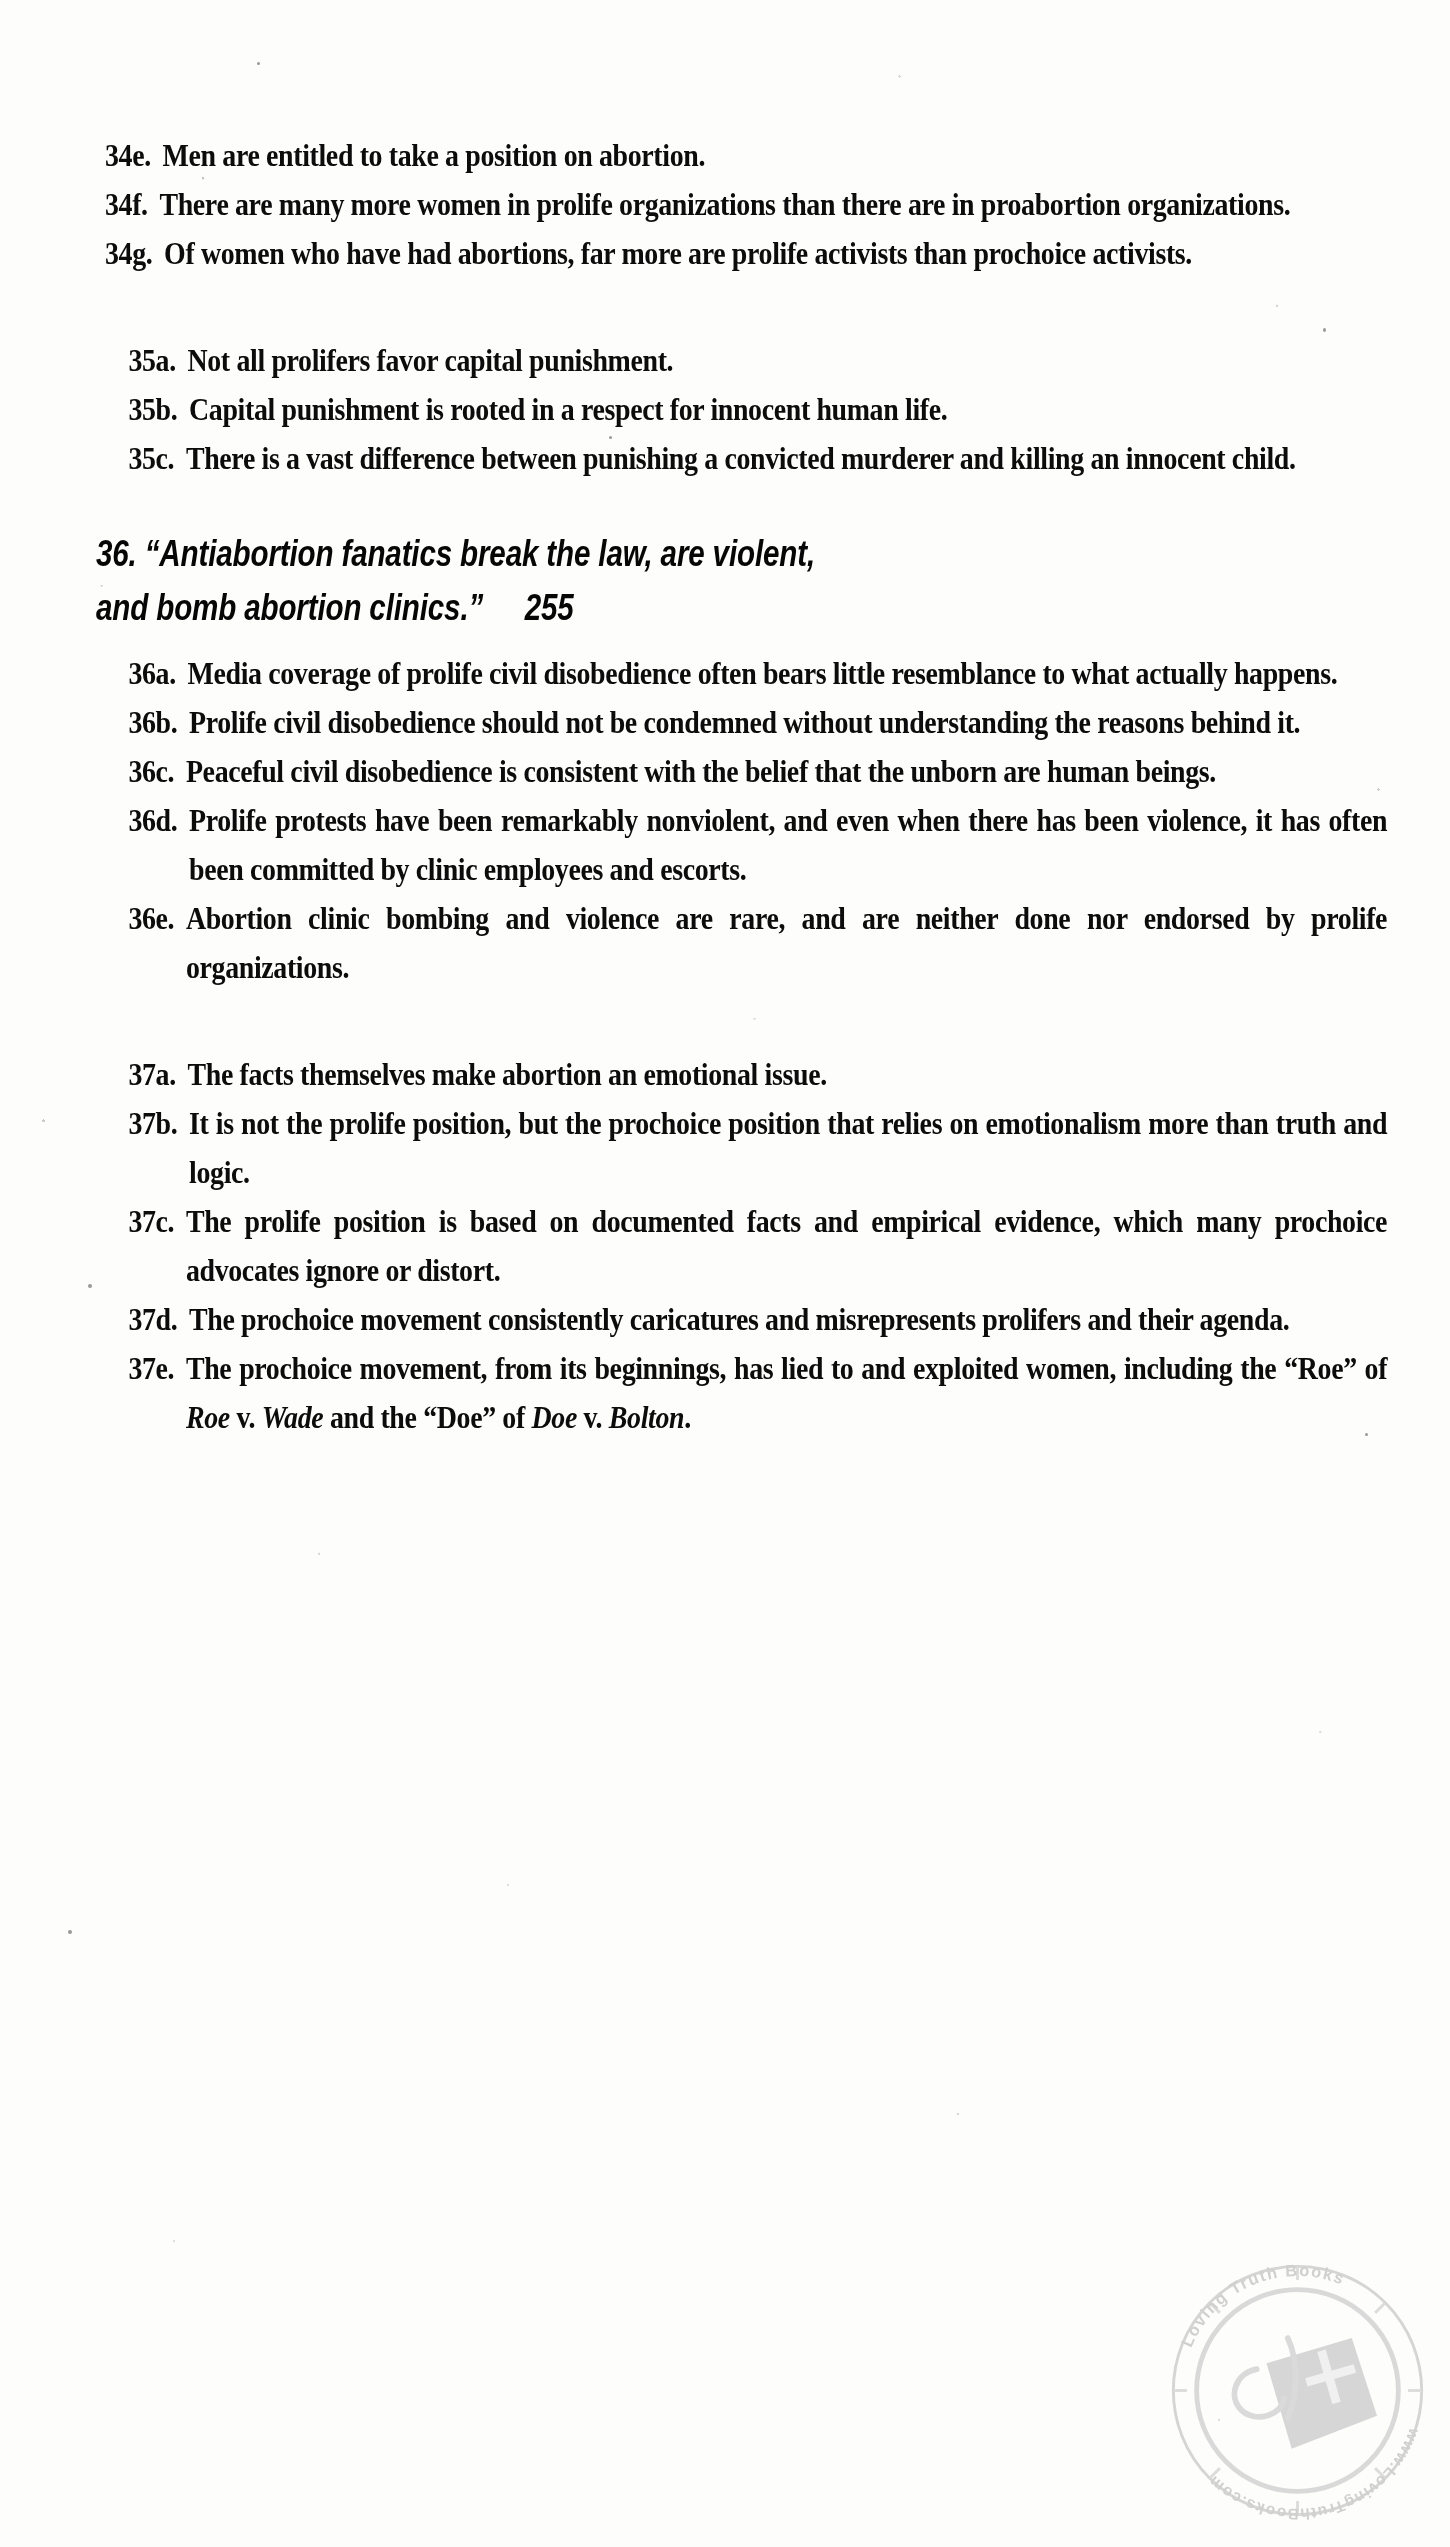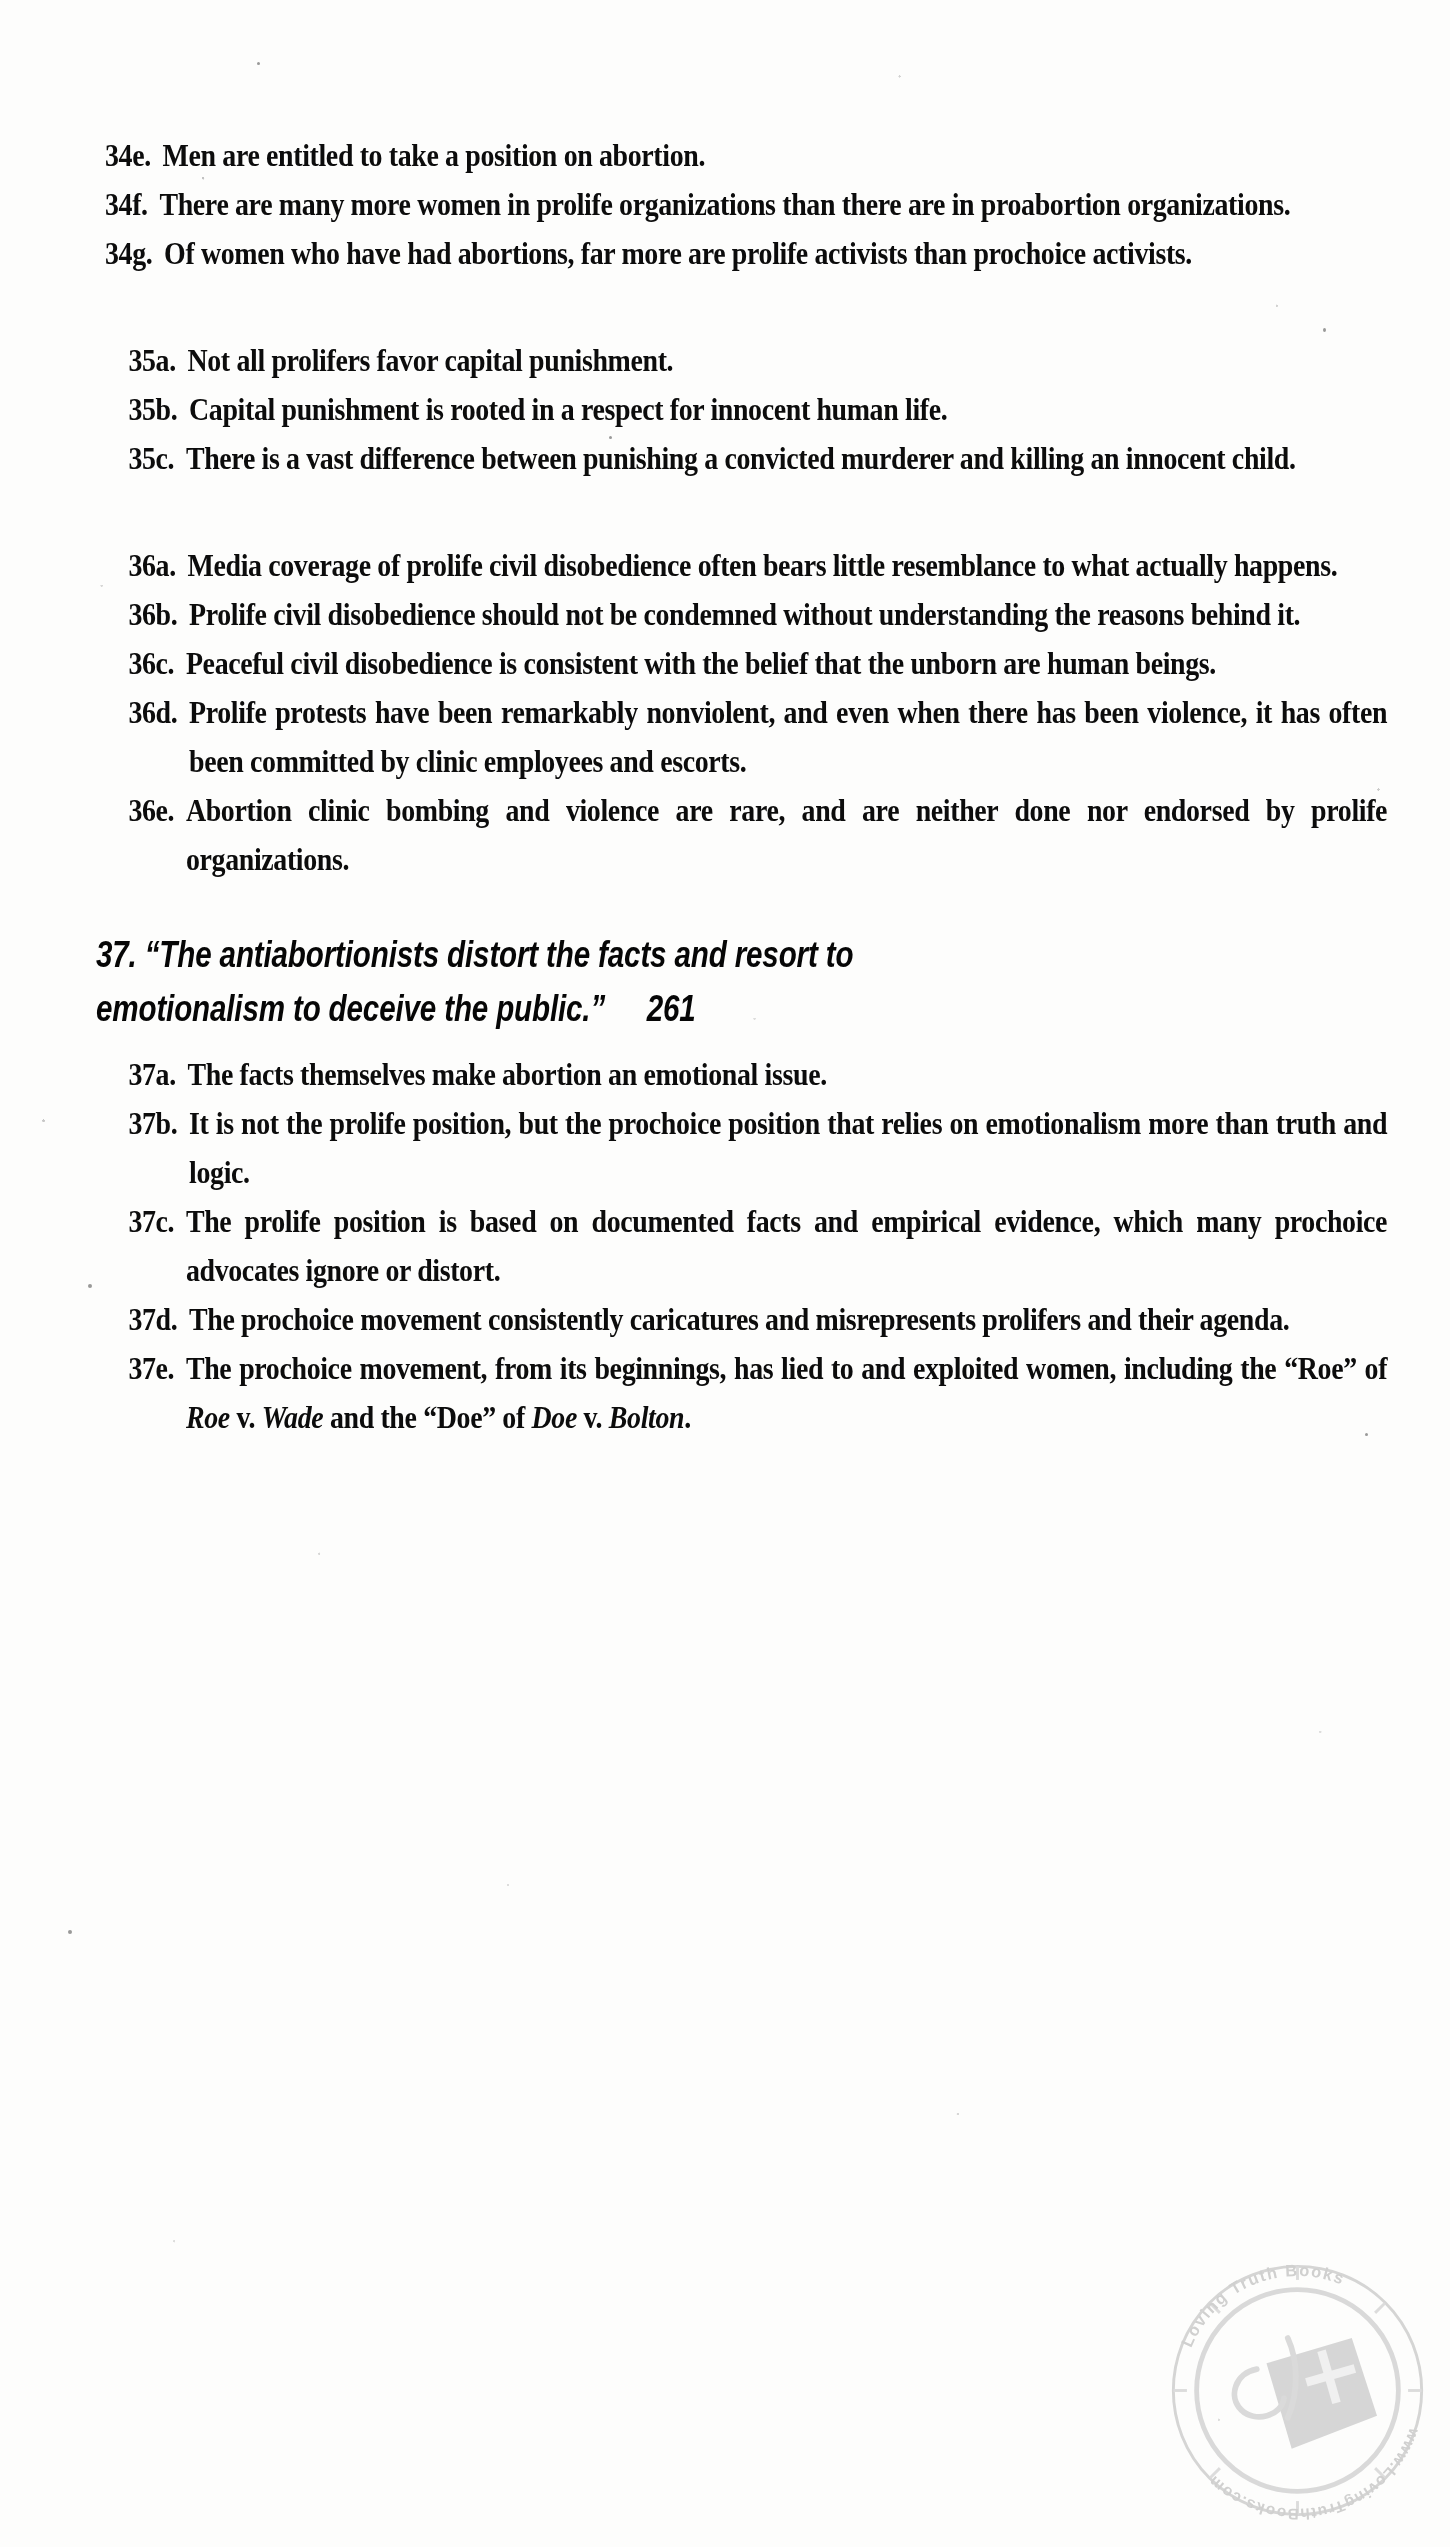--- a/index.html
+++ b/index.html
@@ -162,20 +162,24 @@
       </div>
       <div class="entry lvl-b">
         <span class="lbl">35b.</span>
         <span class="txt nojust">Capital punishment is rooted in a respect for innocent human life.</span>
       </div>
       <div class="entry lvl-b">
         <span class="lbl">35c.</span>
         <span class="txt nojust">There is a vast difference between punishing a convicted murderer and killing an innocent child.</span>
       </div>
       <div class="gap-l"></div>
+      <div>
+        <div class="heading">36. “Antiabortion fanatics break the law, are violent,</div>
+        <div class="heading"><span>and bomb abortion clinics.”</span><span class="pg">255</span></div>
+      </div>
       <div class="gap-s"></div>
       <div class="entry lvl-b">
         <span class="lbl">36a.</span>
         <span class="txt">Media coverage of prolife civil disobedience often bears little resemblance to what actually happens.</span>
       </div>
       <div class="entry lvl-b">
         <span class="lbl">36b.</span>
         <span class="txt">Prolife civil disobedience should not be condemned without understanding the reasons behind it.</span>
       </div>
       <div class="entry lvl-b">
@@ -184,24 +188,20 @@
       </div>
       <div class="entry lvl-b">
         <span class="lbl">36d.</span>
         <span class="txt">Prolife protests have been remarkably nonviolent, and even when there has been violence, it has often been committed by clinic employees and escorts.</span>
       </div>
       <div class="entry lvl-b">
         <span class="lbl">36e.</span>
         <span class="txt">Abortion clinic bombing and violence are rare, and are neither done nor endorsed by prolife organizations.</span>
       </div>
       <div class="gap-l"></div>
-      <div>
-        <div class="heading">37. “The antiabortionists distort the facts and resort to</div>
-        <div class="heading"><span>emotionalism to deceive the public.”</span><span class="pg">261</span></div>
-      </div>
       <div class="gap-s"></div>
       <div class="entry lvl-b">
         <span class="lbl">37a.</span>
         <span class="txt nojust">The facts themselves make abortion an emotional issue.</span>
       </div>
       <div class="entry lvl-b">
         <span class="lbl">37b.</span>
         <span class="txt">It is not the prolife position, but the prochoice position that relies on emotionalism more than truth and logic.</span>
       </div>
       <div class="entry lvl-b">

